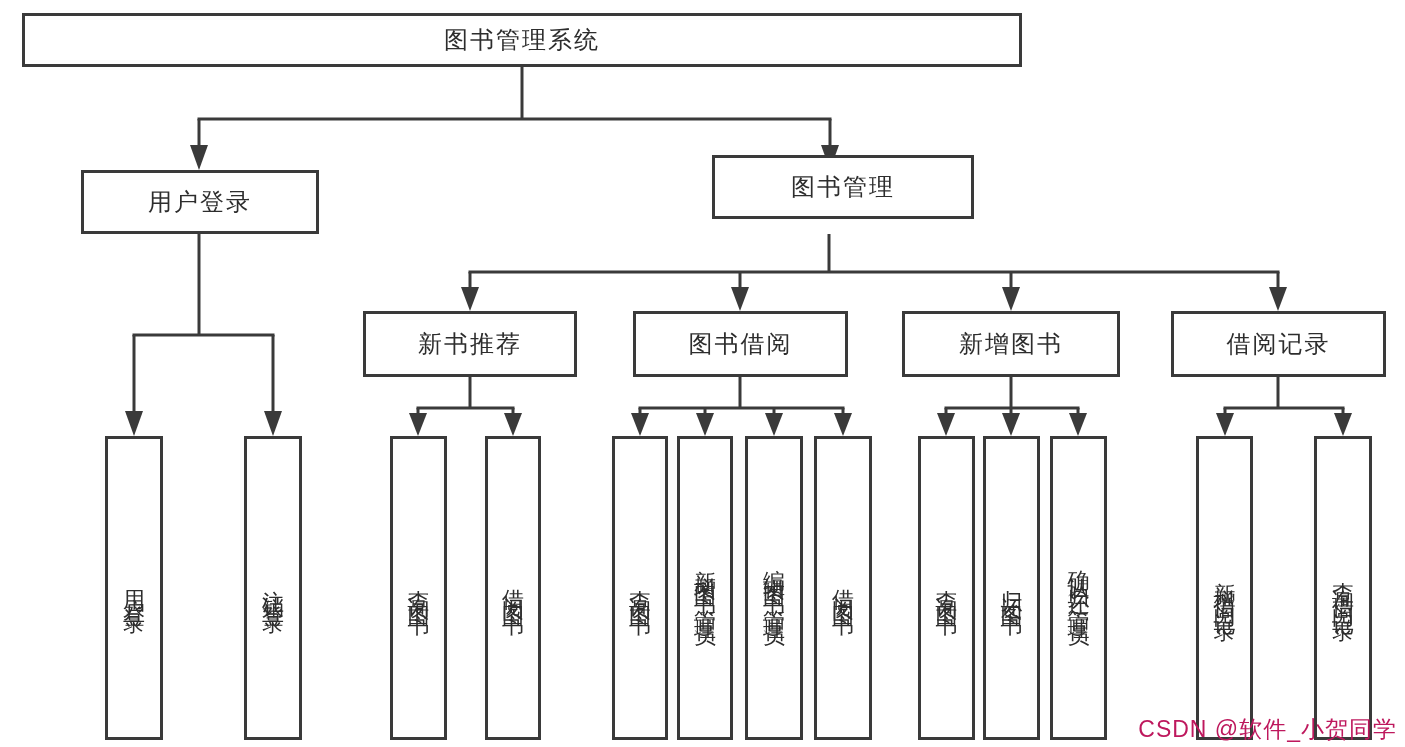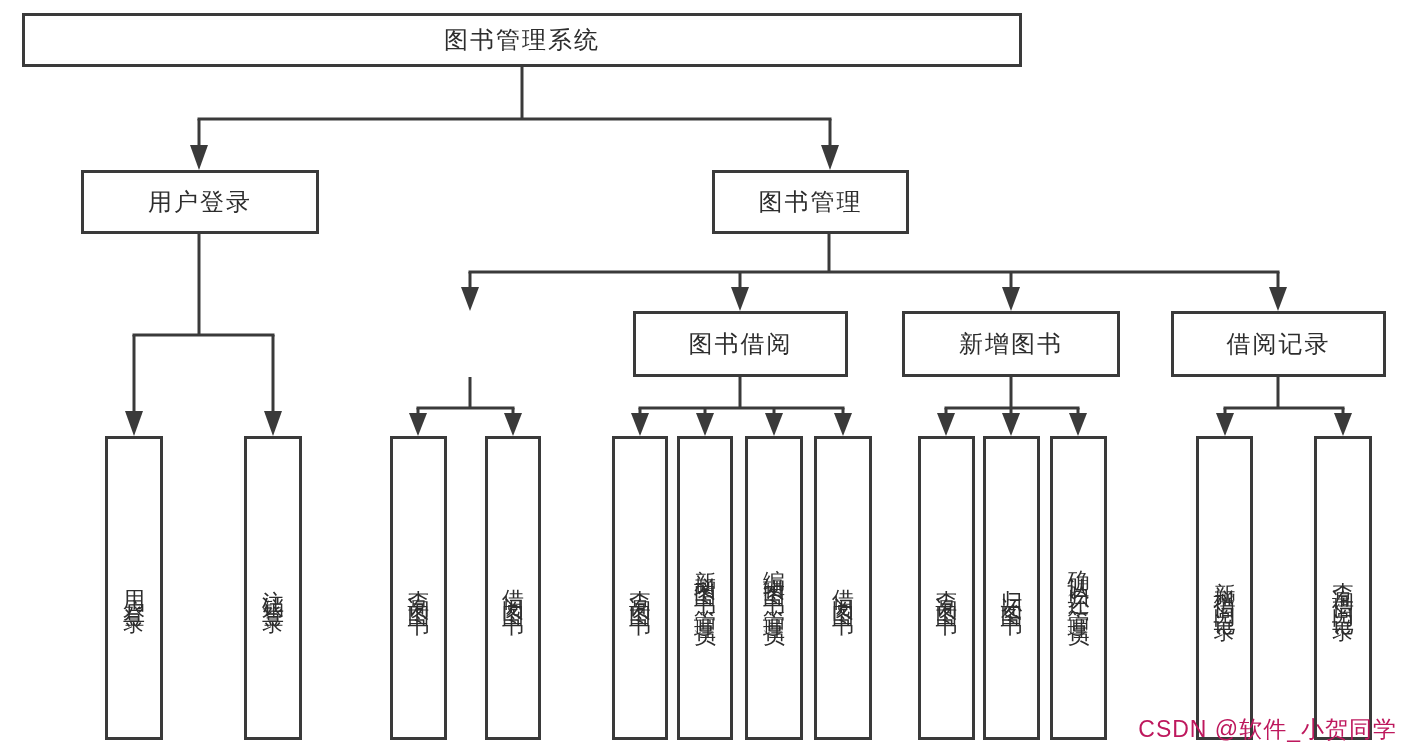--- a/index.html
+++ b/index.html
@@ -119,24 +119,27 @@
     </g>
   </svg>
 
   <div class="node h-node" style="left:22px;top:13px;width:1000px;height:54px;">
     <span>图书管理系统</span>
   </div>
 
   <div class="node h-node" style="left:81px;top:170px;width:238px;height:64px;">
     <span>用户登录</span>
   </div>
-  <div class="node h-node" style="left:712px;top:170px;width:197px;height:64px;align-items:center;">
+  <div class="node h-node" style="left:712px;top:155px;width:262px;height:64px;align-items:center;">
     <span>图书管理</span>
   </div>
 
+  <div class="node h-node" style="left:363px;top:311px;width:214px;height:66px;">
+    <span>新书推荐</span>
+  </div>
   <div class="node h-node" style="left:633px;top:311px;width:215px;height:66px;text-align:center;">
     <span>图书借阅</span>
   </div>
   <div class="node h-node" style="left:902px;top:311px;width:218px;height:66px;">
     <span>新增图书</span>
   </div>
   <div class="node h-node" style="left:1171px;top:311px;width:215px;height:66px;">
     <span>借阅记录</span>
   </div>
 

